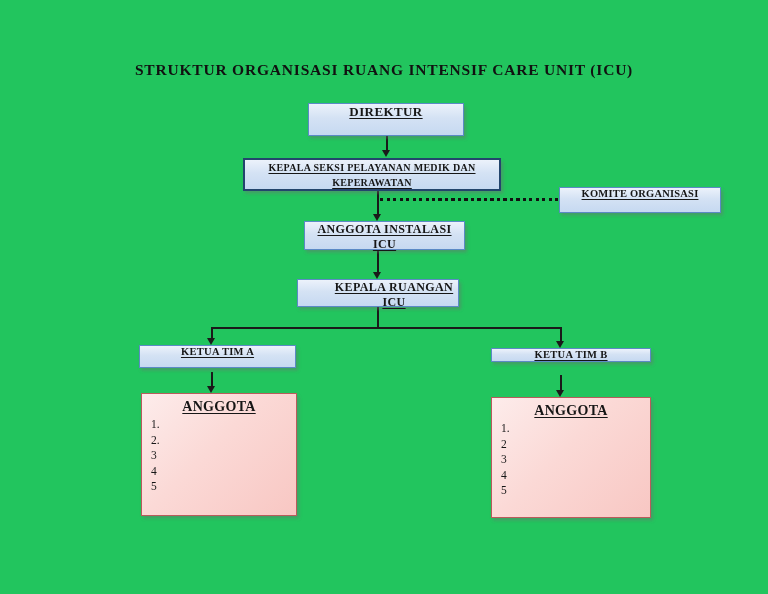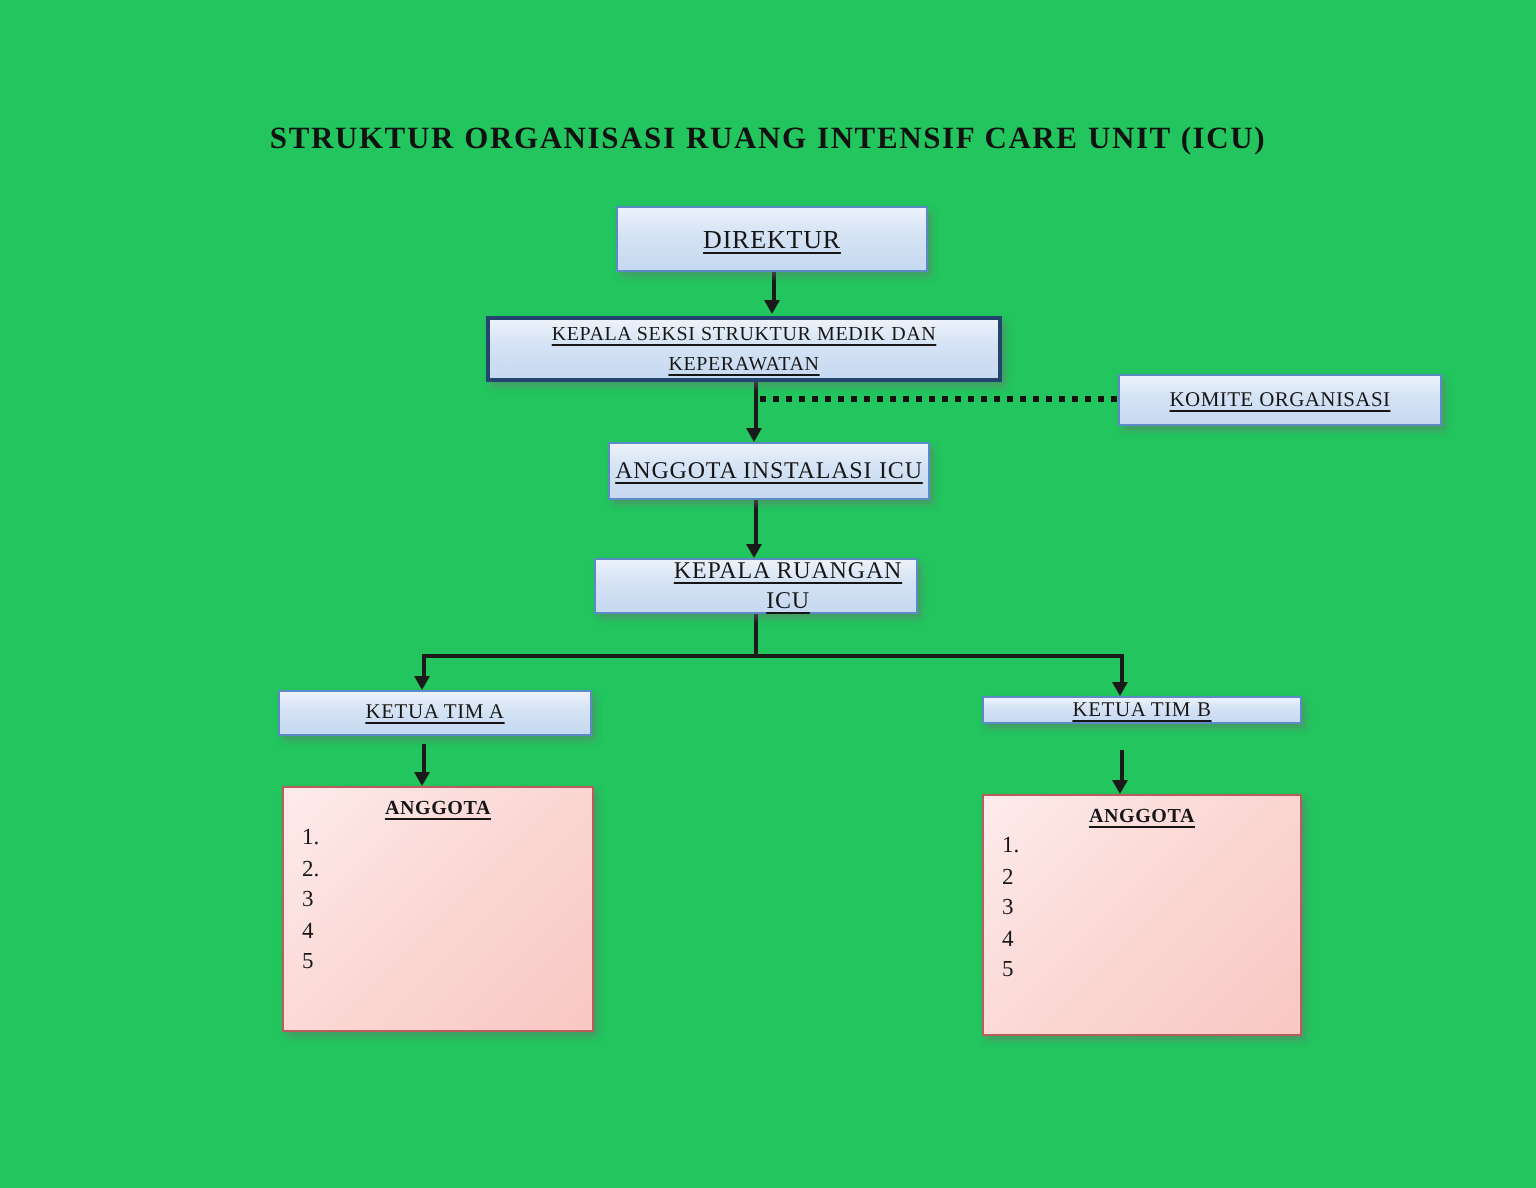--- a/index.html
+++ b/index.html
@@ -5,22 +5,22 @@
   html,body{margin:0;padding:0;background:#ffffff;}
   .page{
     position:relative;width:768px;height:594px;background:#22c55e;
     font-family:"Liberation Serif","DejaVu Serif",serif;overflow:hidden;
   }
   .chart-title{
     position:absolute;top:61px;left:0;width:100%;text-align:center;
     font-size:15.5px;font-weight:bold;letter-spacing:0.8px;color:#111;
   }
   .node{
-    position:absolute;display:flex;flex-direction:column;align-items:center;justify-content:center;
-    text-align:center;font-weight:normal;color:#161616;
+    position:absolute;display:flex;flex-direction:column;align-items:center;
+    text-align:center;font-weight:bold;color:#161616;
     background:linear-gradient(180deg,#ecf2fb 0%,#d4e2f4 45%,#c6d9f1 100%);
     border:1.5px solid #5b8ac6;
     box-shadow:2px 2.5px 3px rgba(110,110,110,0.45);
     box-sizing:border-box;
   }
   .node .lbl{text-decoration:underline;text-underline-offset:2px;}
   .n-direktur{left:308px;top:103px;width:156px;height:33px;font-size:13px;letter-spacing:0.4px;}
   .n-seksi{left:243px;top:158px;width:258px;height:33px;font-size:10px;line-height:1.5;border:2px solid #23456d;letter-spacing:0.3px;}
   .n-komite{left:559px;top:187px;width:162px;height:26px;font-size:10.5px;letter-spacing:0.2px;}
   .n-instalasi{left:304px;top:221px;width:161px;height:29px;font-size:12px;letter-spacing:0.4px;}
@@ -28,21 +28,21 @@
   .n-ketua-a{left:139px;top:345px;width:157px;height:23px;font-size:10.5px;letter-spacing:0.3px;}
   .n-ketua-b{left:491px;top:348px;width:160px;height:14px;font-size:10.5px;letter-spacing:0.3px;}
   .node-pink{
     position:absolute;box-sizing:border-box;color:#161616;
     background:linear-gradient(135deg,#fdeceb 0%,#fbd9d6 45%,#f8c7c3 100%);
     border:1.5px solid #b85c5c;
     box-shadow:2px 2.5px 3px rgba(110,110,110,0.45);
   }
   .p-a{left:141px;top:393px;width:156px;height:123px;}
   .p-b{left:491px;top:397px;width:160px;height:121px;}
-  .anggota-title{margin-top:5px;text-align:center;font-size:10px;font-weight:bold;text-decoration:underline;text-underline-offset:2px;letter-spacing:0.3px;}
+  .anggota-title{margin-top:5px;text-align:center;font-size:14px;font-weight:bold;text-decoration:underline;text-underline-offset:2px;letter-spacing:0.3px;}
   .anggota-list{margin-top:2px;padding-left:9px;font-size:11.5px;line-height:15.5px;text-align:left;}
   .vline{position:absolute;width:2px;background:#1a1a1a;}
   .hline{position:absolute;height:2px;background:#1a1a1a;}
   .dotline{
     position:absolute;height:3px;
     background:repeating-linear-gradient(90deg,#111 0 3px,transparent 3px 6.5px);
   }
   .arr-down{
     position:absolute;width:0;height:0;
     border-left:4.5px solid transparent;border-right:4.5px solid transparent;
@@ -78,21 +78,21 @@
   <div class="arr-down" style="left:207px;top:386px;"></div>
 
   <div class="vline" style="left:560px;top:375px;height:15px;"></div>
   <div class="arr-down" style="left:556px;top:390px;"></div>
 
   <div class="node n-direktur">
     <span class="lbl">DIREKTUR</span>
   </div>
 
   <div class="node n-seksi">
-    <span class="lbl">KEPALA SEKSI STRUKTUR MEDIK DAN</span>
+    <span class="lbl">KEPALA SEKSI PELAYANAN MEDIK DAN</span>
     <span class="lbl">KEPERAWATAN</span>
   </div>
 
   <div class="node n-komite">
     <span class="lbl">KOMITE ORGANISASI</span>
   </div>
 
   <div class="node n-instalasi">
     <span class="lbl">ANGGOTA INSTALASI ICU</span>
   </div>

